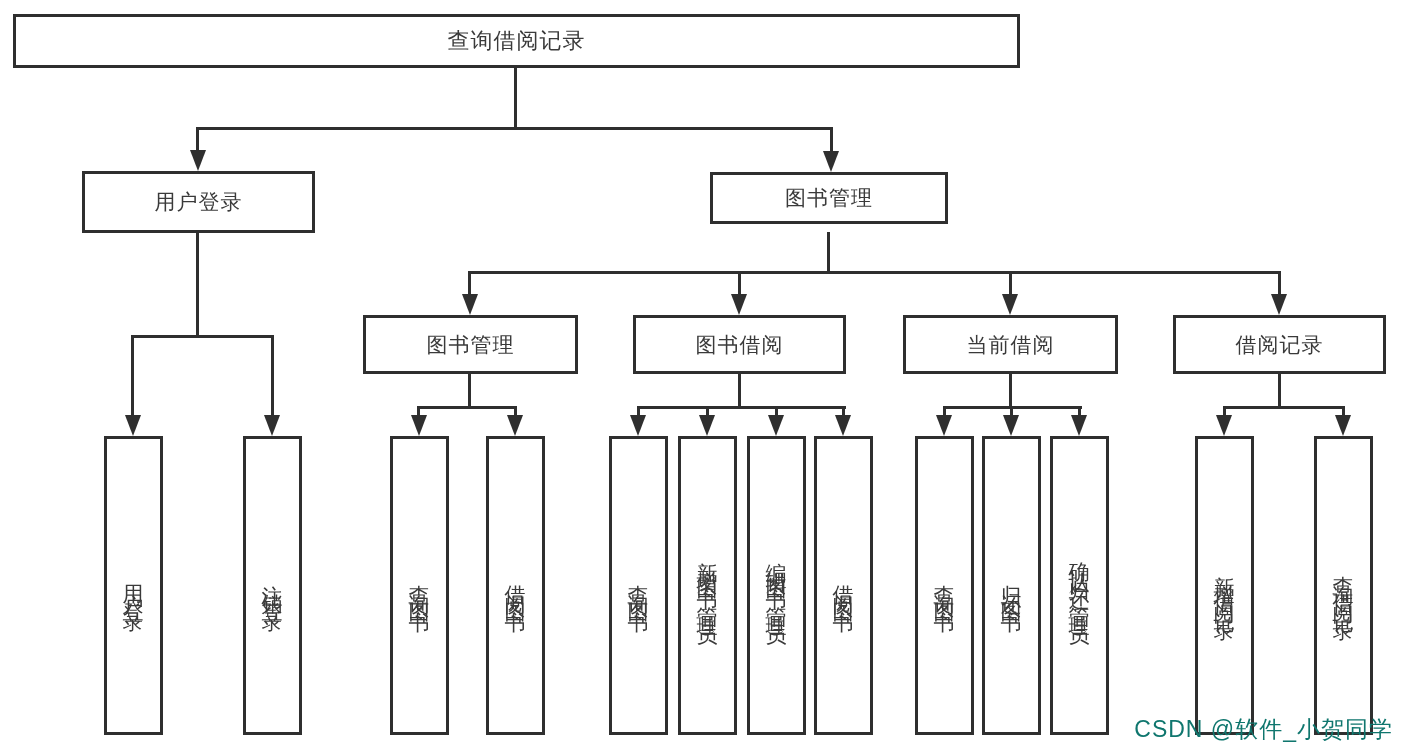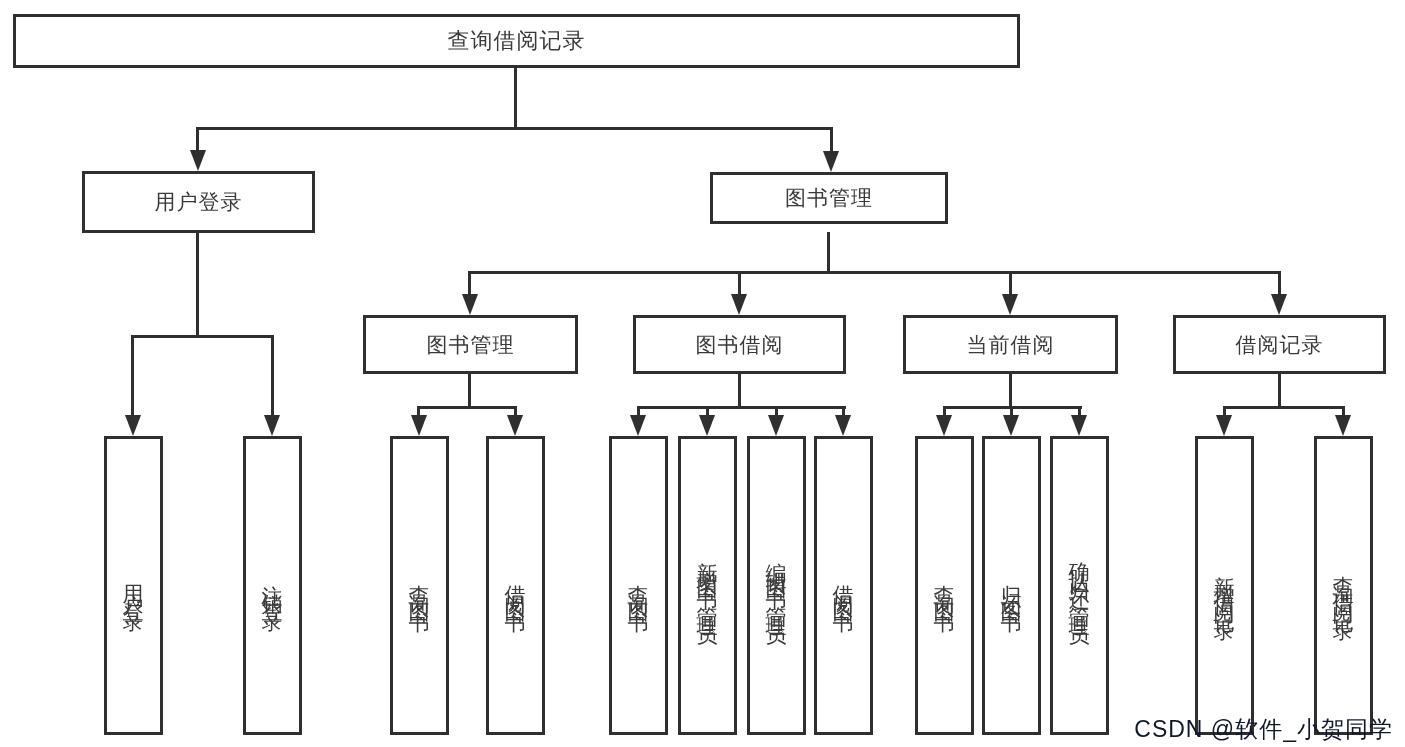--- a/index.html
+++ b/index.html
@@ -53,21 +53,21 @@
     border-left: 8px solid transparent;
     border-right: 8px solid transparent;
     border-top: 21px solid #2f2f2f;
     z-index: 1;
   }
   .watermark {
     position: absolute;
     top: 714px;
     right: 12px;
     font-size: 23px;
-    color: #0f172a;
+    color: #0f766e;
     letter-spacing: 1px;
     z-index: 5;
     white-space: nowrap;
   }
 </style>
 </head>
 <body>
 
 <div class="canvas">
 

